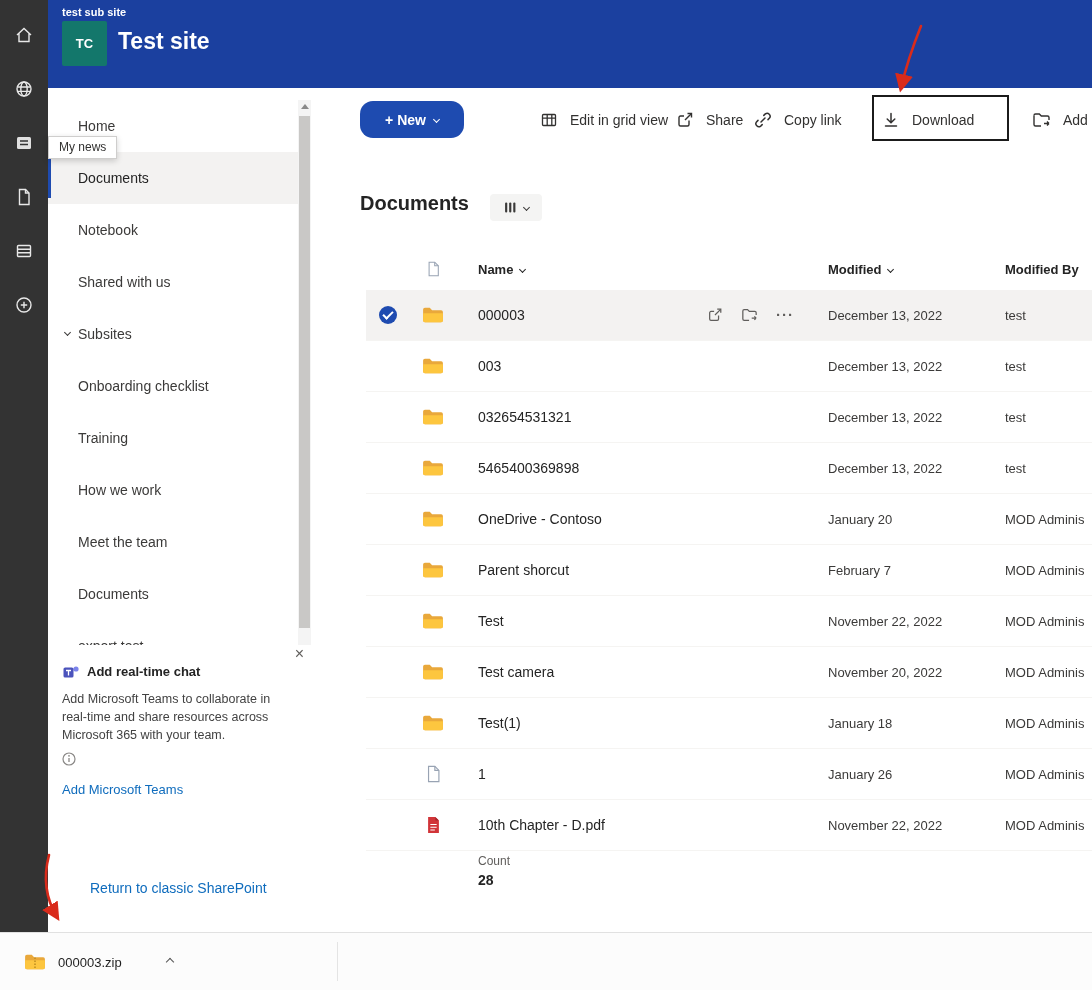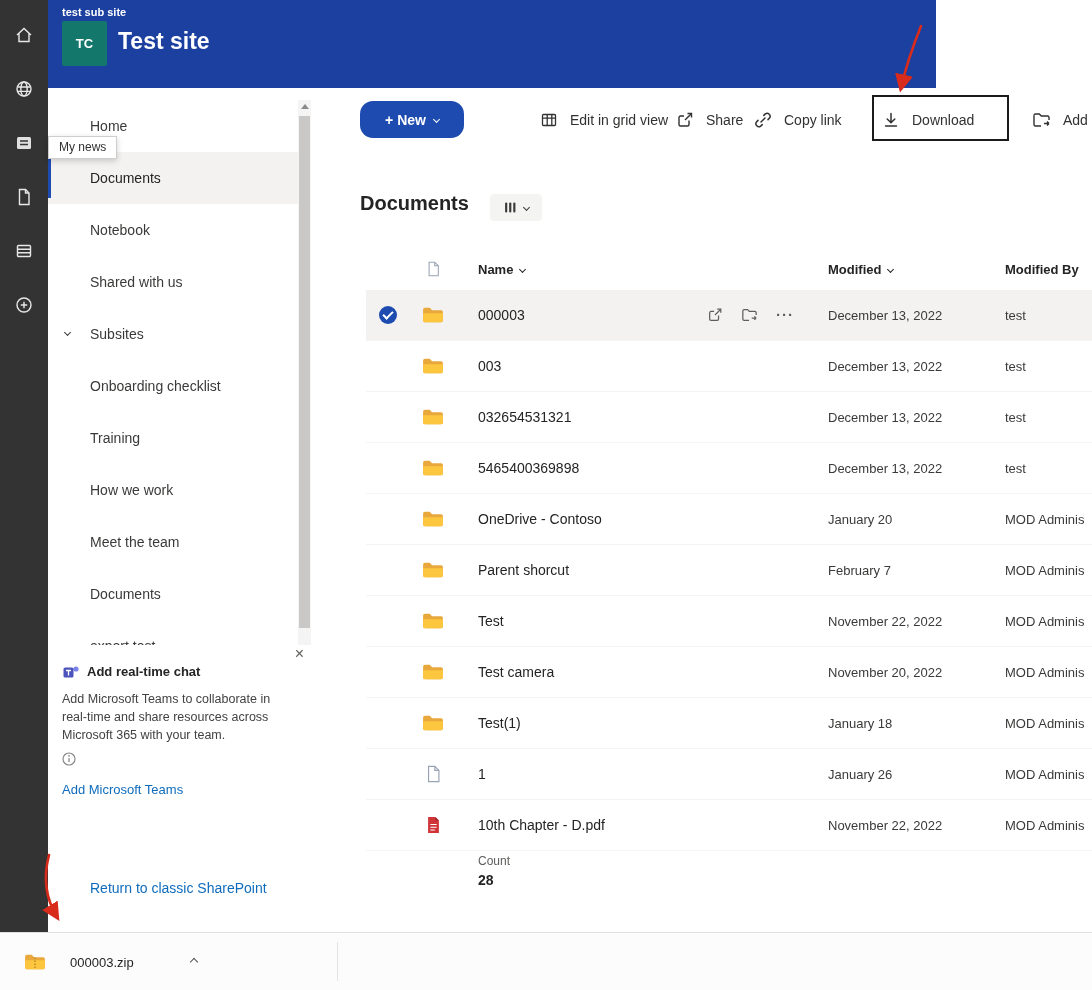--- a/index.html
+++ b/index.html
@@ -9,29 +9,29 @@
   *{margin:0;padding:0;box-sizing:border-box}
   body{width:1092px;height:990px;position:relative;overflow:hidden;background:#fff;
        font-family:"Liberation Sans",sans-serif;color:#242424;font-size:14px}
   svg{display:block}
   
   .rail{position:absolute;left:0;top:0;width:48px;height:932px;background:var(--rail-bg);
         display:flex;flex-direction:column;align-items:center;padding-top:8px}
   .rail-btn{width:48px;height:54px;display:flex;align-items:center;justify-content:center}
   .rail-btn svg{stroke:#e8e8e8;fill:none;stroke-width:1.4}
   
-  .header{position:absolute;left:48px;top:0;width:888px;height:88px;background:var(--header-bg);color:#fff}
+  .header{position:absolute;left:48px;top:0;width:1044px;height:88px;background:var(--header-bg);color:#fff}
   .subsite{position:absolute;left:14px;top:6px;font-size:11px;font-weight:700}
   .logo{position:absolute;left:14px;top:21px;width:45px;height:45px;background:var(--logo-bg);
         display:flex;align-items:center;justify-content:center;font-size:13px;font-weight:700;border-radius:2px}
   .site-title{position:absolute;left:70px;top:28px;font-size:23px;font-weight:700}
   
   .sidebar{position:absolute;left:48px;top:88px;width:268px;height:844px;background:#fff}
   .nav{position:absolute;left:0;top:12px;width:250px;height:545px;overflow:hidden}
-  .nav-item{height:52px;display:flex;align-items:center;padding-left:42px;color:#3b3a39;position:relative}
+  .nav-item{height:52px;display:flex;align-items:center;padding-left:30px;color:#3b3a39;position:relative}
   .nav-item.sel{background:#f3f2f1;color:#242424}
   .nav-item.sel::before{content:"";position:absolute;left:0;top:6px;bottom:6px;width:3px;background:var(--primary)}
   .nav-chev{position:absolute;left:17px;top:22px}
   .chev{display:inline-block;width:6px;height:6px;border-right:1.5px solid currentColor;
         border-bottom:1.5px solid currentColor;transform:rotate(45deg)}
   .chev.sm{width:5px;height:5px;border-width:1.3px}
   .chev.up{transform:rotate(-135deg)}
   .tooltip{position:absolute;left:0;top:48px;background:#fff;border:1px solid #cfcecd;
            box-shadow:0 2px 6px rgba(0,0,0,.18);padding:3px 10px 4px;font-size:12px;color:#323130;z-index:10;white-space:nowrap}
   .sbar{position:absolute;left:250px;top:12px;width:13px;height:545px;background:#f4f4f4}
@@ -69,21 +69,21 @@
   .hdr-lbl{display:flex;align-items:center;gap:7px}
   .chk{position:relative;width:18px;height:18px;border-radius:50%;background:var(--primary)}
   .chk::after{content:"";position:absolute;left:4px;top:5px;width:8px;height:4px;
               border-left:2px solid #fff;border-bottom:2px solid #fff;transform:rotate(-45deg)}
   .more{font-size:15px;letter-spacing:1px;font-weight:700;line-height:10px}
   .count{position:absolute;left:162px;top:766px;font-size:12px;color:#605e5c}
   .count-val{position:absolute;left:162px;top:784px;font-size:14px;font-weight:700}
   
   .shelf{position:absolute;left:0;top:932px;width:1092px;height:58px;background:#fcfcfc;
          border-top:1px solid #e1e1e1;z-index:20}
-  .chip{position:absolute;left:24px;top:13px;height:32px;display:flex;align-items:center;gap:24px}
+  .chip{position:absolute;left:24px;top:13px;height:32px;display:flex;align-items:center;gap:12px}
   .chip-name{font-size:13px;color:#1f1f1f}
   .chip-chev{margin-left:26px;border:none;background:none;display:flex;align-items:center;justify-content:center;width:20px;height:20px;color:#555}
   .shelf-sep{position:absolute;left:337px;top:9px;bottom:9px;width:1px;background:#e4e4e4}
   
   .dl-annot{position:absolute;left:872px;top:95px;width:137px;height:46px;border:2px solid #1b1b1b;z-index:30;pointer-events:none}
   .arrows{position:absolute;left:0;top:0;z-index:40;pointer-events:none}
   .ann{fill:none;stroke:var(--arrow);stroke-width:2.6;stroke-linecap:round}
   .ann-head{fill:var(--arrow)}
   .ic-gray{color:#605e5c}
 </style>

